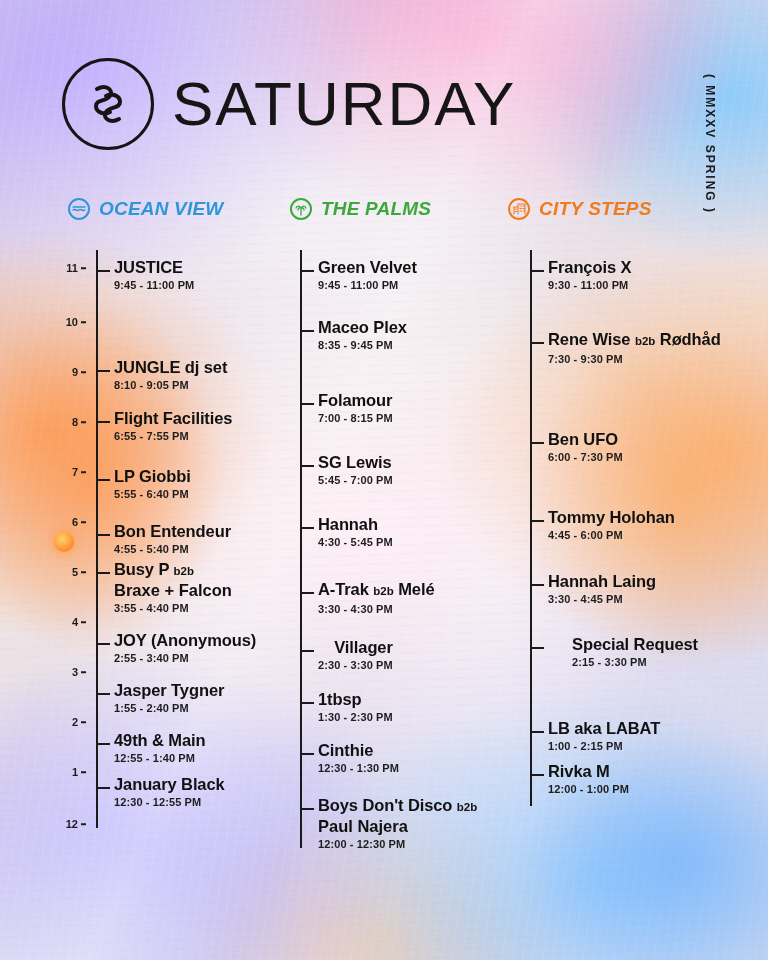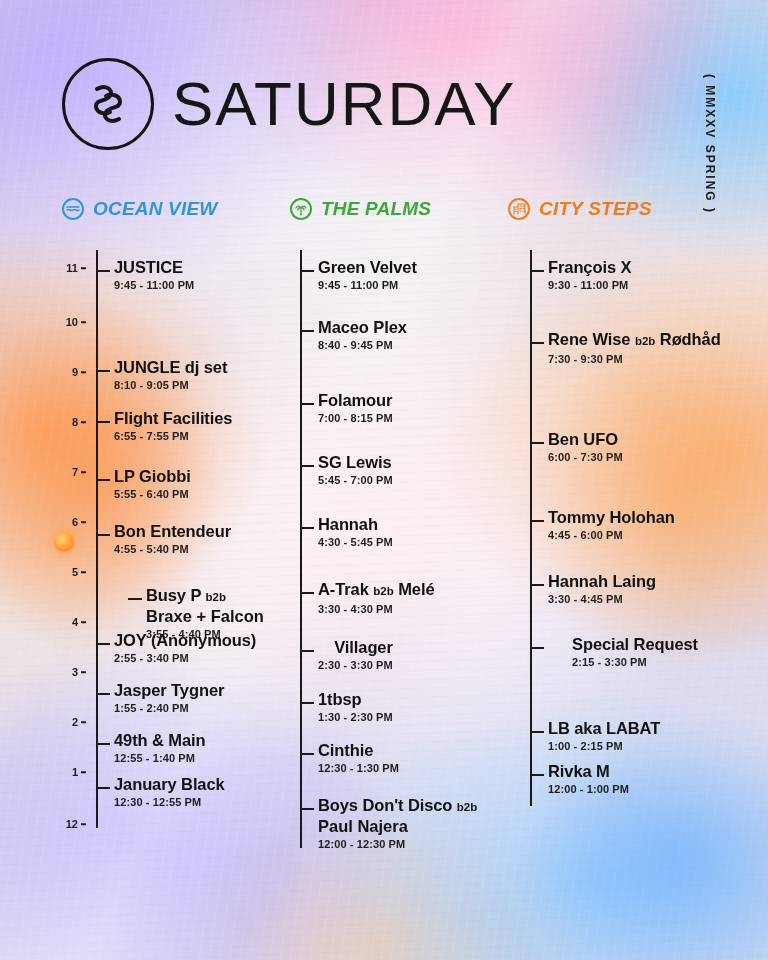--- a/index.html
+++ b/index.html
@@ -259,21 +259,21 @@
         <path d="M42 46c-9 5-17-1-13-7 4-6 14-3 14-10 0-7-9-9-14-6" fill="none" stroke="#151515" stroke-width="4" stroke-linecap="round"></path>
       </svg>
     </div>
     <div class="day-title">SATURDAY</div>
   </div>
 
   <div class="edition">( MMXXV SPRING )</div>
 
   <div class="stages">
 
-    <div class="stage-head" style="left:62px;">
+    <div class="stage-head" style="left:68px;">
       <span class="stage-icon" style="border:2px solid #2f96d8;">
         <svg width="14" height="10" viewBox="0 0 14 10" aria-hidden="true">
           <path d="M1 3h12M1 6c2-2 4 2 6 0s4 2 6 0" fill="none" stroke="#2f96d8" stroke-width="1.4" stroke-linecap="round"></path>
         </svg>
       </span>
       <span class="stage-name" style="color:#2f96d8;">OCEAN VIEW</span>
     </div>
 
     <div class="stage-head" style="left:290px;">
       <span class="stage-icon" style="border:2px solid #3aa93a;">
@@ -348,21 +348,21 @@
       <div class="artist">LP Giobbi</div>
       <div class="time">5:55 - 6:40 PM</div>
     </div>
 
     <div class="slot" style="top:272px;">
       <span class="tick"></span>
       <div class="artist">Bon Entendeur</div>
       <div class="time">4:55 - 5:40 PM</div>
     </div>
 
-    <div class="slot" style="top:336px;margin-left:32px;">
+    <div class="slot" style="top:310px;">
       <span class="tick"></span>
       <div class="artist">
         <span>Busy P</span>
         <span class="b2b">b2b</span>
       </div>
       <div class="artist-2">Braxe + Falcon</div>
       <div class="time">3:55 - 4:40 PM</div>
     </div>
 
     <div class="slot" style="top:381px;">
@@ -395,21 +395,21 @@
 
     <div class="slot" style="top:8px;">
       <span class="tick"></span>
       <div class="artist">Green Velvet</div>
       <div class="time">9:45 - 11:00 PM</div>
     </div>
 
     <div class="slot" style="top:68px;">
       <span class="tick"></span>
       <div class="artist">Maceo Plex</div>
-      <div class="time">8:40 - 9:45 PM</div>
+      <div class="time">8:35 - 9:45 PM</div>
     </div>
 
     <div class="slot" style="top:141px;">
       <span class="tick"></span>
       <div class="artist">Folamour</div>
       <div class="time">7:00 - 8:15 PM</div>
     </div>
 
     <div class="slot" style="top:203px;">
       <span class="tick"></span>

